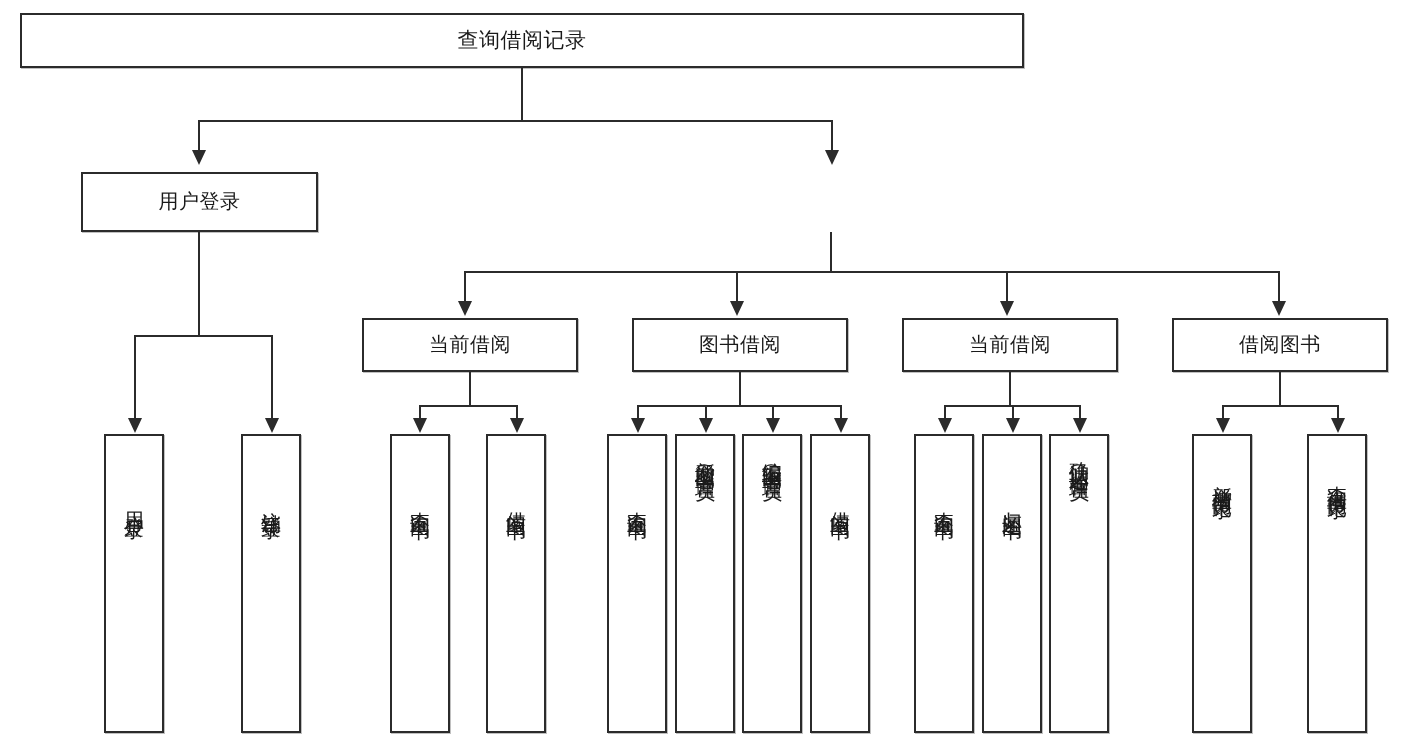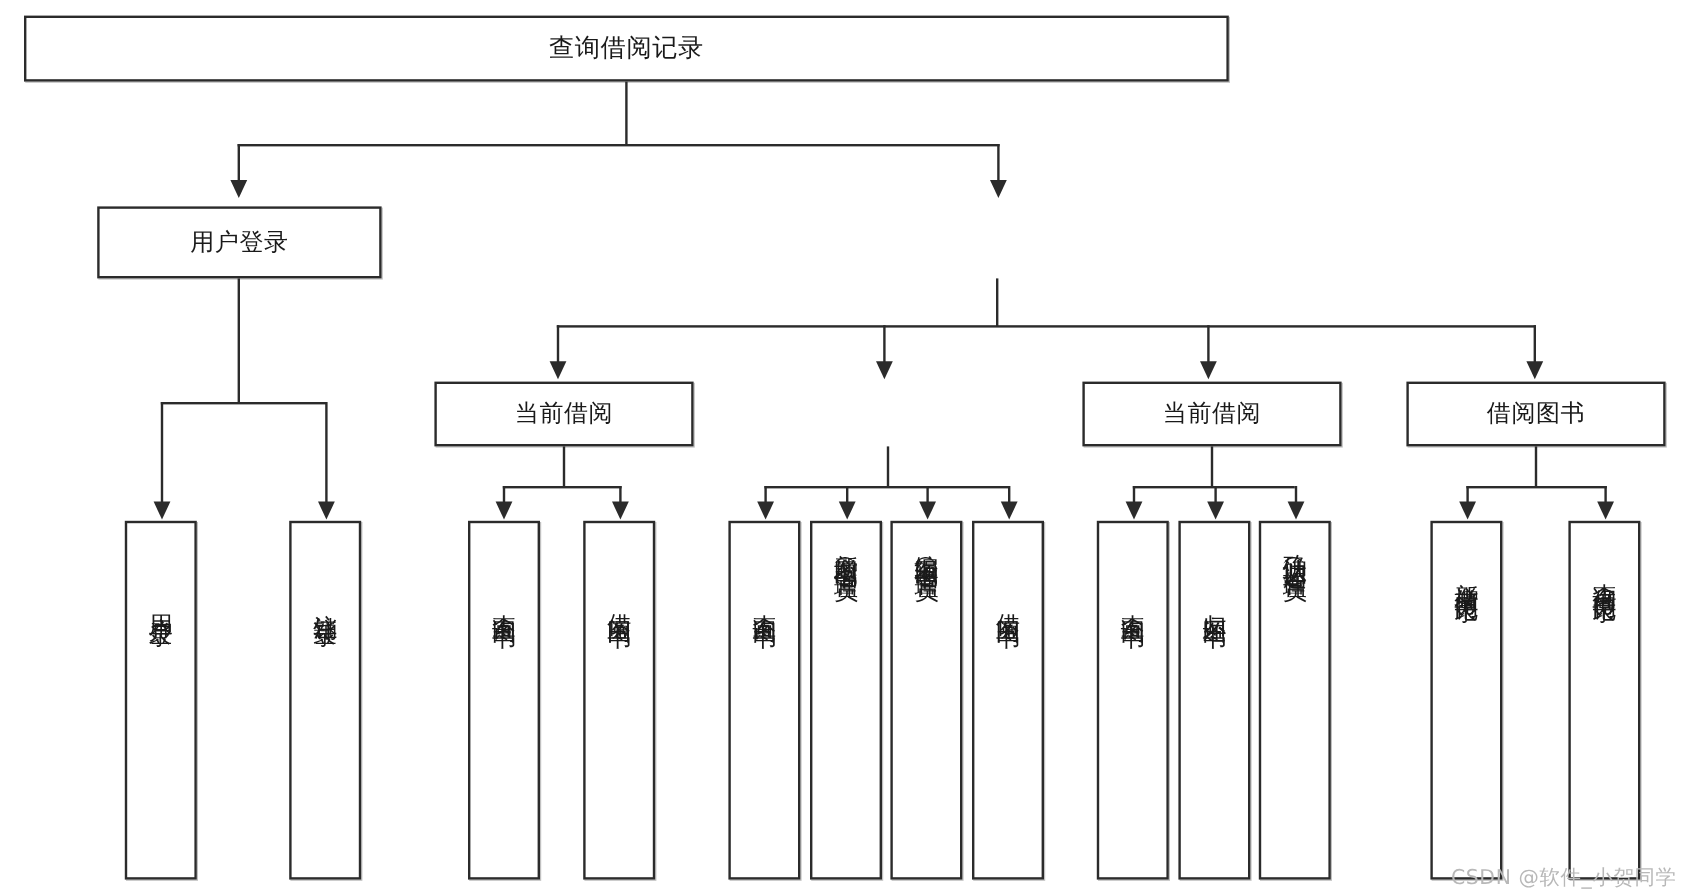--- a/index.html
+++ b/index.html
@@ -115,20 +115,23 @@
   <div class="vline" style="left:736px; top:271px; width:2px; height:32px;"></div>
   <div class="arrow" style="left:730px; top:301px;"></div>
   <div class="vline" style="left:1006px; top:271px; width:2px; height:32px;"></div>
   <div class="arrow" style="left:1000px; top:301px;"></div>
   <div class="vline" style="left:1278px; top:271px; width:2px; height:32px;"></div>
   <div class="arrow" style="left:1272px; top:301px;"></div>
 
   <div class="node branch" style="left:362px; top:318px; width:216px; height:54px;">
     <span class="label">当前借阅</span>
   </div>
+  <div class="node branch" style="left:632px; top:318px; width:216px; height:54px;">
+    <span class="label">图书借阅</span>
+  </div>
   <div class="node branch" style="left:902px; top:318px; width:216px; height:54px;">
     <span class="label">当前借阅</span>
   </div>
   <div class="node branch" style="left:1172px; top:318px; width:216px; height:54px;">
     <span class="label">借阅图书</span>
   </div>
 
   <div class="vline" style="left:469px; top:372px; width:2px; height:34px;"></div>
   <div class="hline" style="left:419px; top:405px; width:99px; height:2px;"></div>
   <div class="vline" style="left:419px; top:405px; width:2px; height:15px;"></div>
@@ -200,15 +203,14 @@
     <span class="label">确认归还（管理员）</span>
   </div>
 
   <div class="node leaf" style="left:1192px; top:434px; width:60px; height:299px; padding-top:34px;">
     <span class="label">新增借阅记录</span>
   </div>
   <div class="node leaf" style="left:1307px; top:434px; width:60px; height:299px; padding-top:34px;">
     <span class="label">查询借阅记录</span>
   </div>
 
-  <div id="watermark">CSDN @软件_小贺同学</div>
 
 </div>
 
 </body></html>

